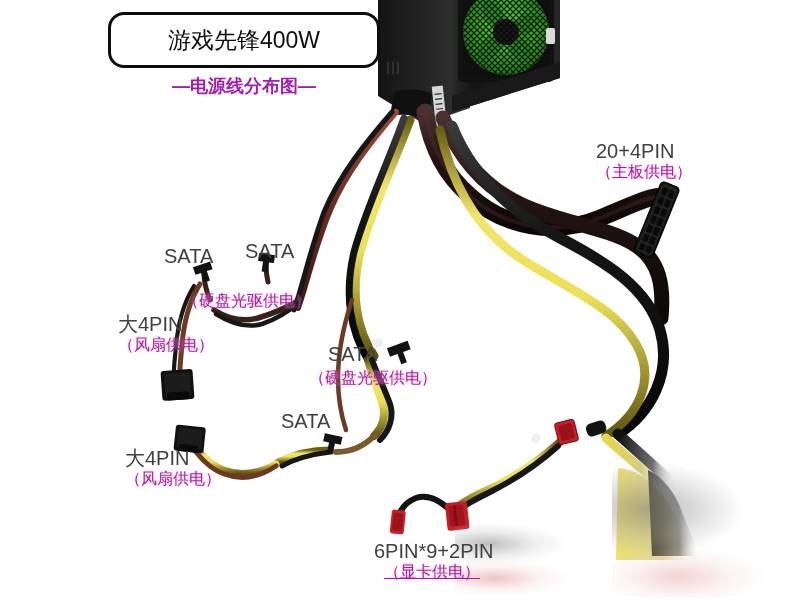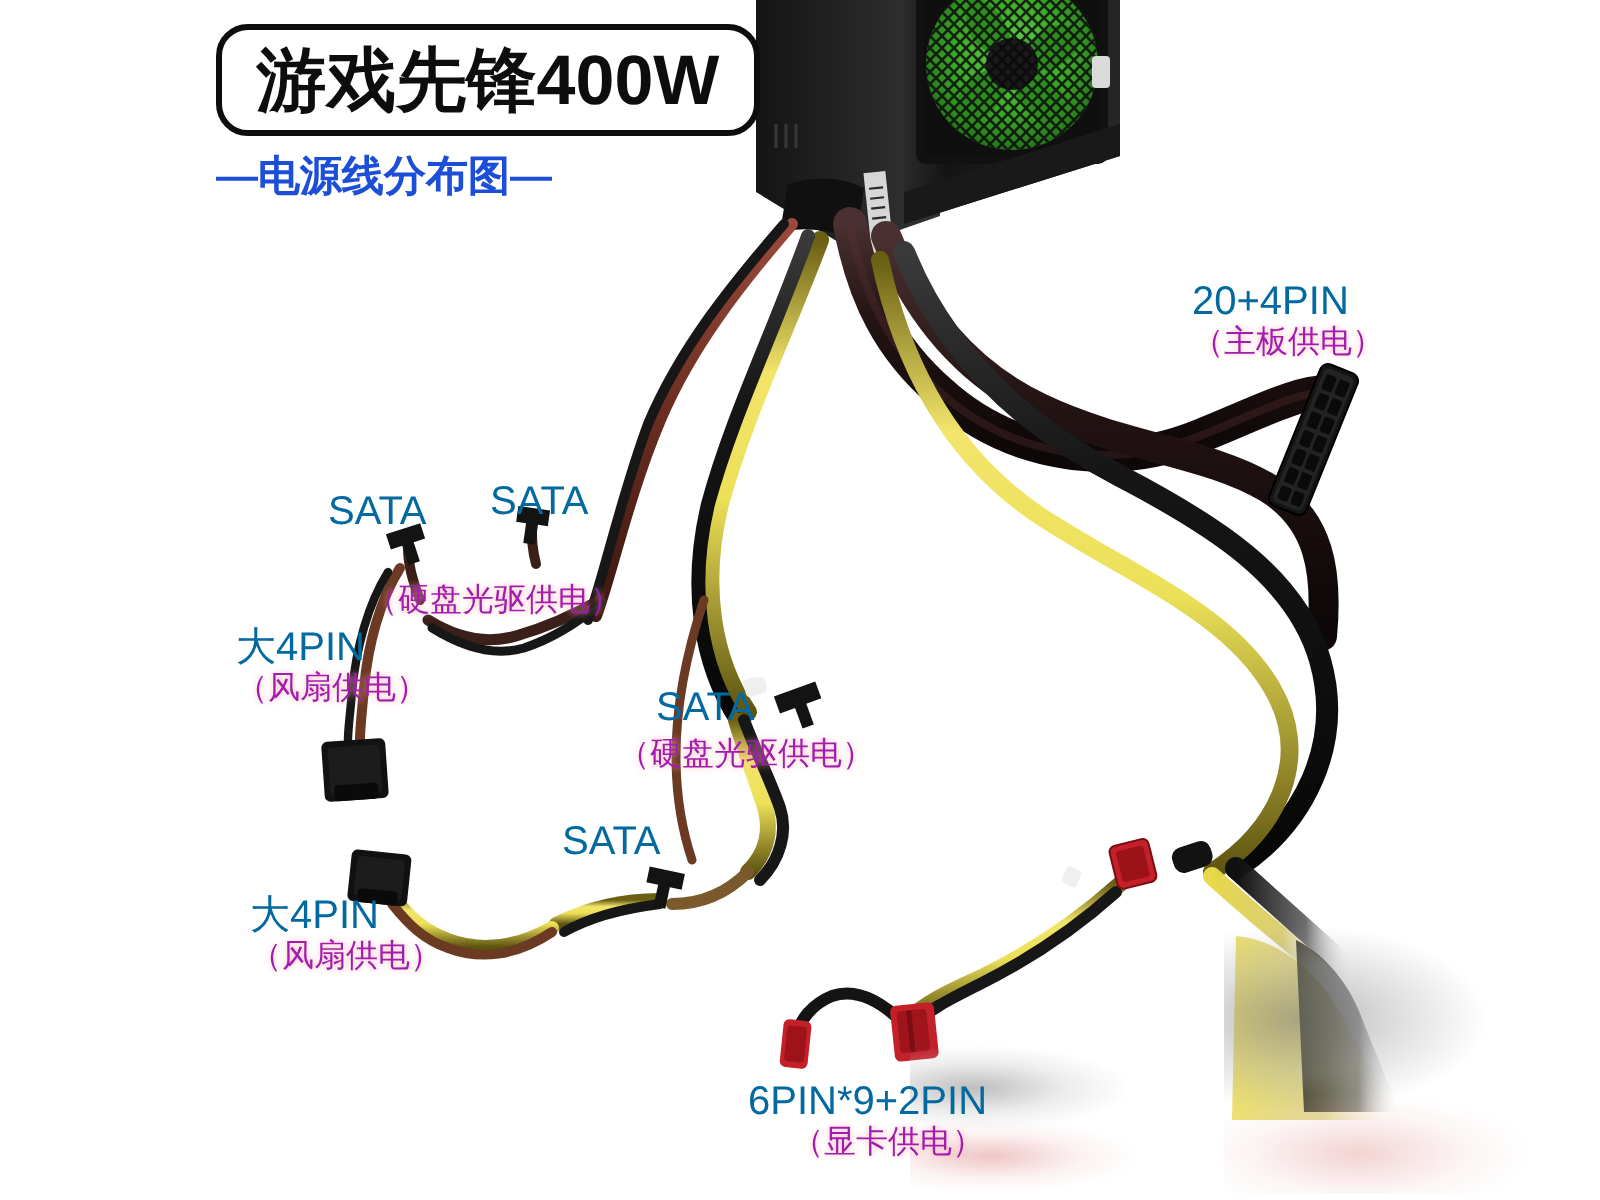--- a/index.html
+++ b/index.html
@@ -34,48 +34,49 @@
     height: 56px;
     border: 3px solid #0d0d0d;
     border-radius: 16px;
     background: #ffffff;
     display: flex;
     align-items: center;
     justify-content: center;
     box-sizing: border-box;
   }
   .title-text {
-    font-size: 35px;
-    font-weight: bold;
+    font-size: 23px;
+    font-weight: normal;
     color: #0d0d0d;
     letter-spacing: 0px;
     line-height: 1;
     white-space: nowrap;
   }
   .subtitle-text {
     position: absolute;
     left: 108px;
     top: 74px;
     width: 272px;
-    font-size: 21px;
+    text-align: center;
+    font-size: 18px;
     font-weight: bold;
-    color: #1d4ed8;
+    color: #a21caf;
     white-space: nowrap;
   }
 
   
   .label {
     position: absolute;
     white-space: nowrap;
     line-height: 1.12;
   }
   .label .pin {
     display: block;
     font-size: 20px;
-    color: #0369a1;
+    color: #404040;
     font-weight: normal;
   }
   .label .fn {
     display: block;
     font-size: 16px;
     color: #a21caf;
     text-shadow: 0 0 3px rgba(255,170,170,.85);
     margin-top: 1px;
   }
 
@@ -417,16 +418,16 @@
     <span class="pin">SATA</span>
   </div>
 
   <div class="label" style="left:125px; top:447px;">
     <span class="pin">大4PIN</span>
     <span class="fn">（风扇供电）</span>
   </div>
 
   <div class="label" style="left:374px; top:540px;">
     <span class="pin">6PIN*9+2PIN</span>
-    <span class="fn" style="margin-left:22px;">（显卡供电）</span>
+    <span class="fn" style="margin-left:10px;text-decoration:underline;">（显卡供电）</span>
   </div>
 
 </div>
 
 </body></html>

